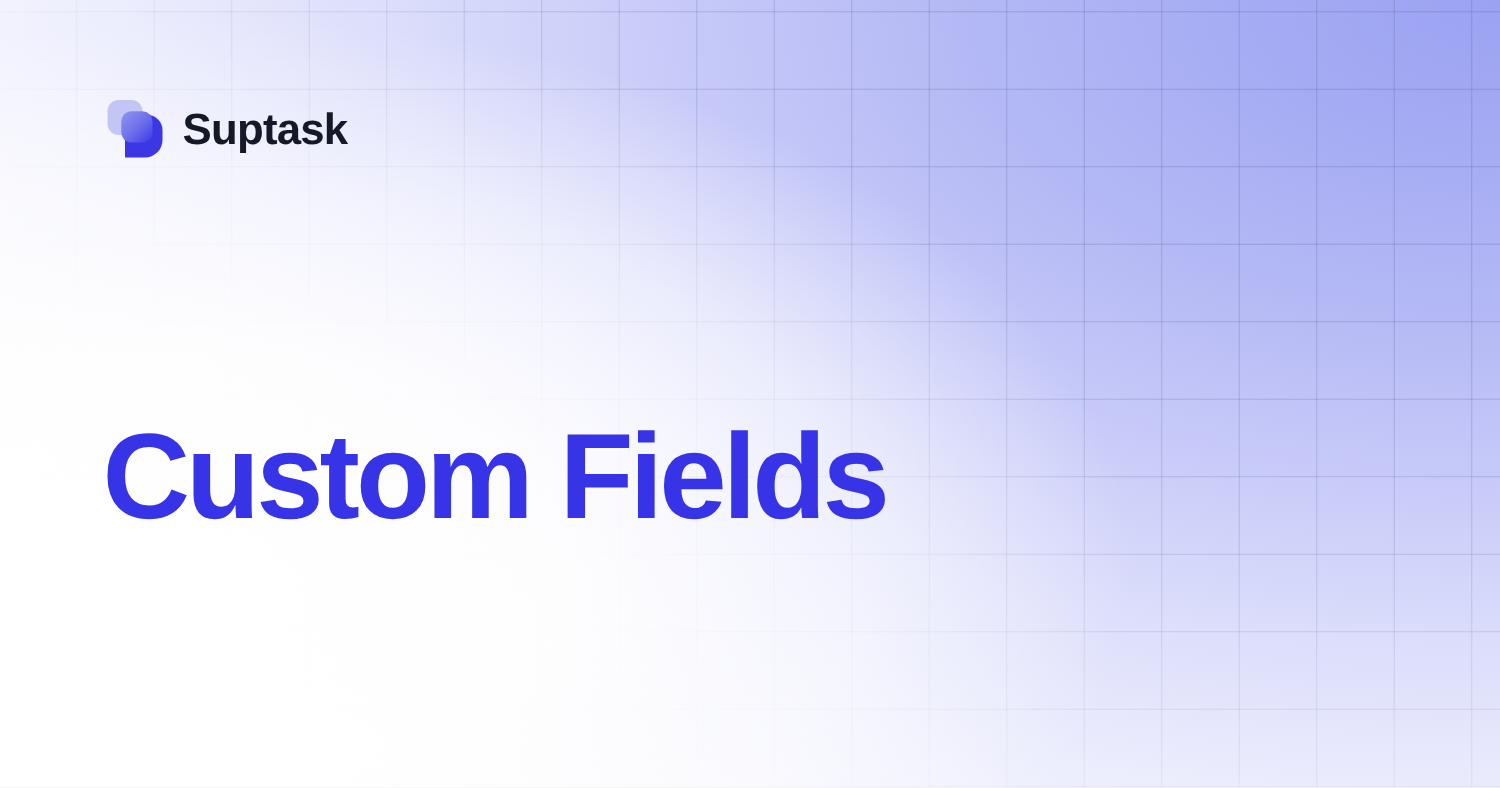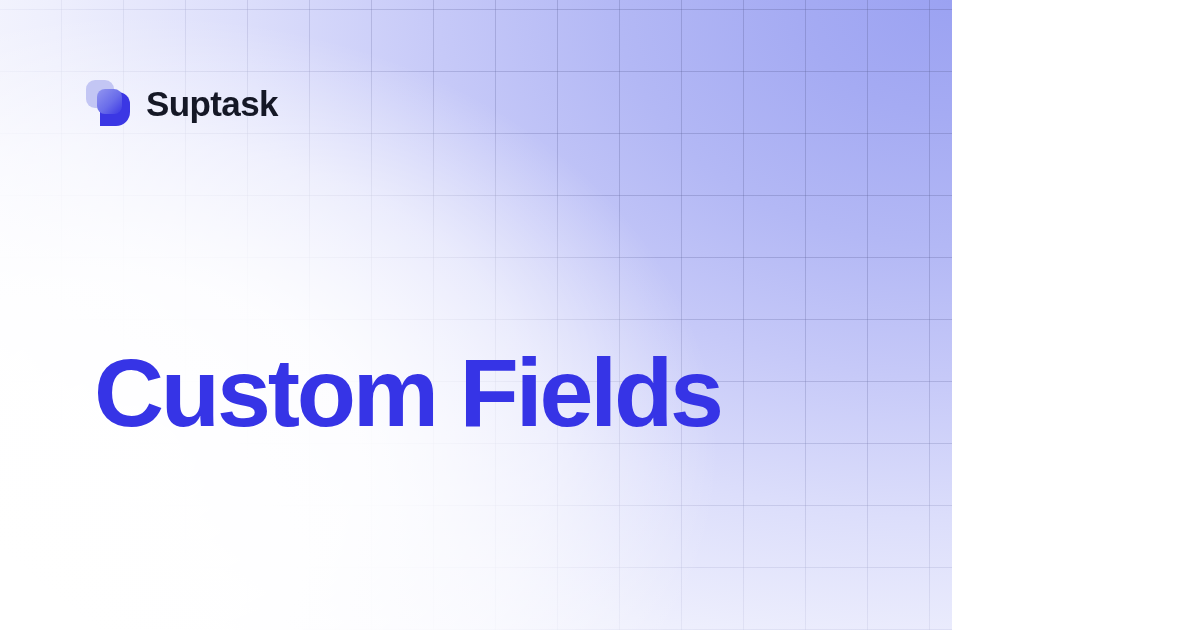--- a/index.html
+++ b/index.html
@@ -7,21 +7,21 @@
     margin: 0;
     padding: 0;
     background: #ffffff;
   }
   body {
     font-family: "Liberation Sans", sans-serif;
   }
 
   .canvas {
     position: relative;
-    width: 952px;
+    width: 1200px;
     height: 630px;
     overflow: hidden;
     background: #e5e5e5;
   }
 
   
 
   
   .bg-wash {
     position: absolute;
@@ -102,21 +102,21 @@
     letter-spacing: -0.6px;
     color: #151826;
     line-height: 1;
     white-space: nowrap;
   }
 
   .headline {
     position: absolute;
     left: 82px;
     top: 332px;
-    margin: 12px;
+    margin: 0;
     font-size: 97px;
     font-weight: bold;
     letter-spacing: -3.2px;
     line-height: 1.02;
     color: #3634e6;
     white-space: nowrap;
   }
 
   .subhead {
     position: absolute;

